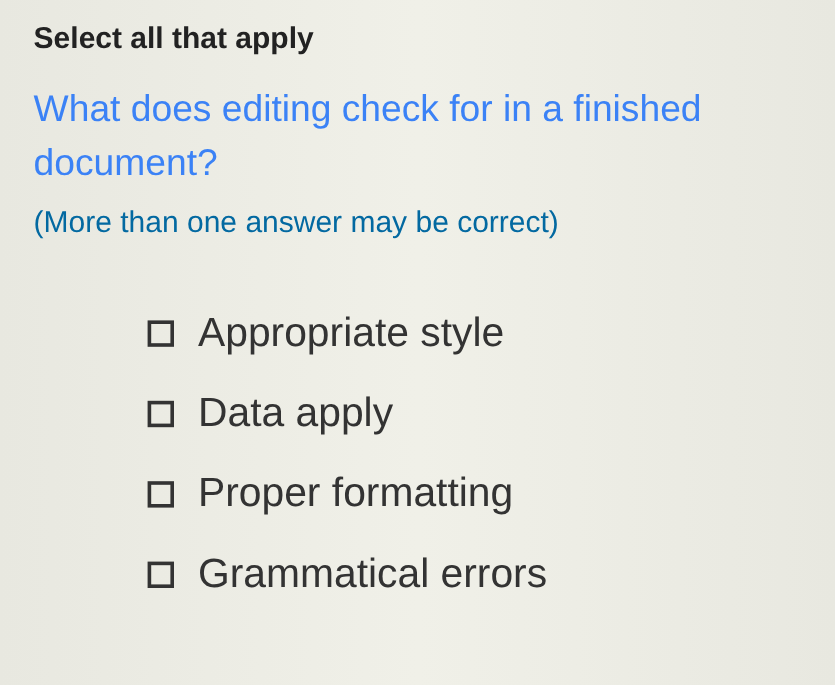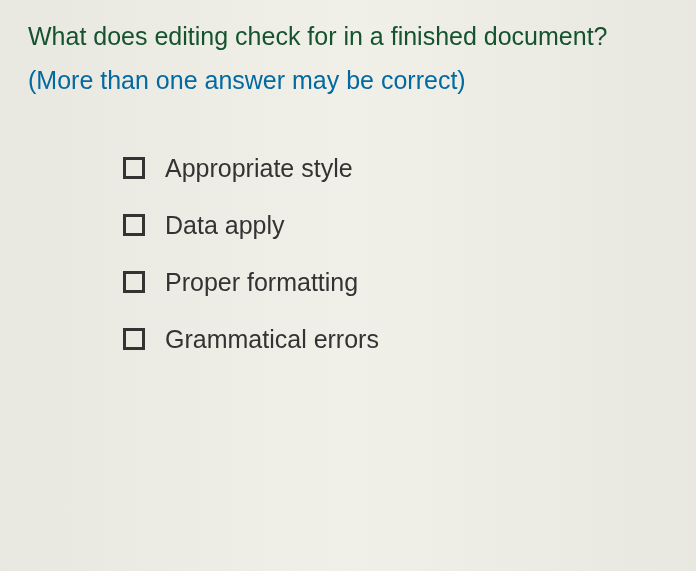--- a/index.html
+++ b/index.html
@@ -15,23 +15,23 @@
   .container {
     padding: 18px 28px;
   }
   .heading {
     font-size: 25px;
     font-weight: bold;
     margin-bottom: 22px;
     color: #222;
   }
   .question {
-    font-size: 25px;
+    font-size: 31px;
     line-height: 1.45;
-    color: #14532d;
+    color: #3b82f6;
     margin-bottom: 8px;
   }
   .note {
     font-size: 25px;
     line-height: 1.45;
     color: #0369a1;
     margin-bottom: 55px;
   }
   .options {
     padding-left: 95px;
@@ -45,28 +45,29 @@
     width: 22px;
     height: 22px;
     border: 3px solid #333;
     margin-right: 20px;
     flex-shrink: 0;
     background: transparent;
     cursor: pointer;
     box-sizing: border-box;
   }
   .option-label {
-    font-size: 25px;
+    font-size: 34px;
     color: #333;
   }
 </style>
 </head>
 <body>
 
 <div class="container">
+  <div class="heading">Select all that apply</div>
   <div class="question">What does editing check for in a finished document?</div>
   <div class="note">(More than one answer may be correct)</div>
   <div class="options">
     <div class="option">
       <div class="checkbox"></div>
       <div class="option-label">Appropriate style</div>
     </div>
     <div class="option">
       <div class="checkbox"></div>
       <div class="option-label">Data apply</div>

